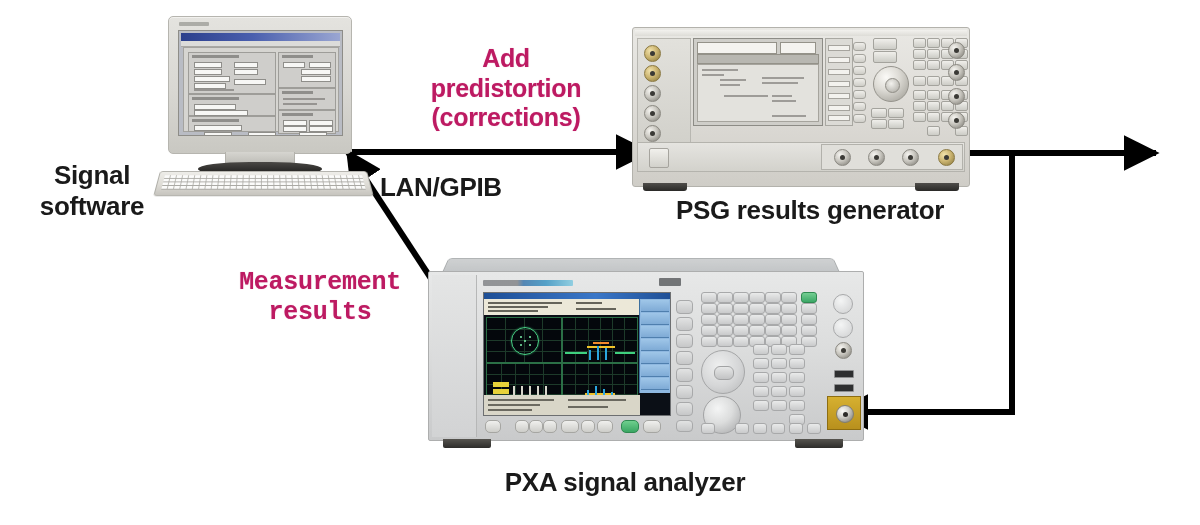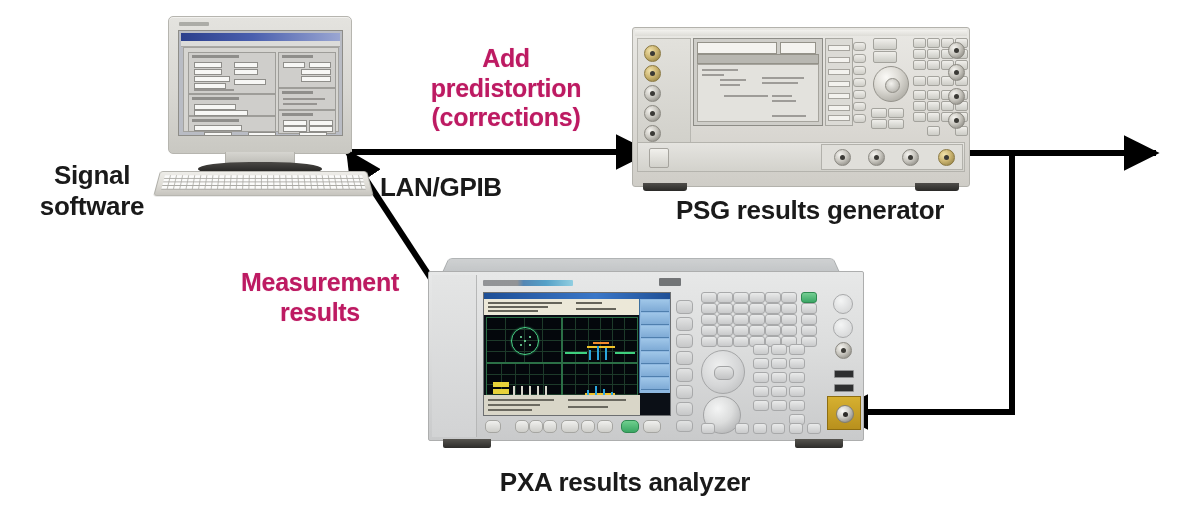--- a/index.html
+++ b/index.html
@@ -36,21 +36,21 @@
     color: #bd1a62;
     font-size: 25px;
     text-shadow: 0 0 1px rgba(189,26,98,0.35);
   }
   .label.center { text-align: center; }
   .label.left   { text-align: left; }
 
   #lbl-signal-software { left: 12px;  top: 160px; width: 160px; text-align: center; }
   #lbl-add-predistortion { left: 375px; top: 44px;  width: 262px; }
   #lbl-lan-gpib        { left: 380px; top: 172px; width: 200px; text-align: left; }
-  #lbl-measurement-results { left: 205px; top: 268px; width: 230px; }
+  #lbl-measurement-results { left: 205px; top: 268px; width: 230px; font-family: Liberation Mono, monospace; }
   #lbl-psg-caption     { left: 645px; top: 195px; width: 330px; }
   #lbl-pxa-caption     { left: 430px; top: 467px; width: 390px; }
   #lbl-measure-modulated { left: 1034px; top: 303px; width: 160px; }
 
   
   #connectors {
     position: absolute;
     left: 0; top: 0;
     width: 1200px; height: 525px;
     pointer-events: none;
@@ -870,16 +870,16 @@
 predistortion
 (corrections)</div>
 
   <div class="label black left" id="lbl-lan-gpib">LAN/GPIB</div>
 
   <div class="label magenta center" id="lbl-measurement-results">Measurement
 results</div>
 
   <div class="label black center" id="lbl-psg-caption">PSG results generator</div>
 
-  <div class="label black center" id="lbl-pxa-caption">PXA results analyzer</div>
+  <div class="label black center" id="lbl-pxa-caption">PXA signal analyzer</div>
 
 
 </div>
 
 </body></html>

